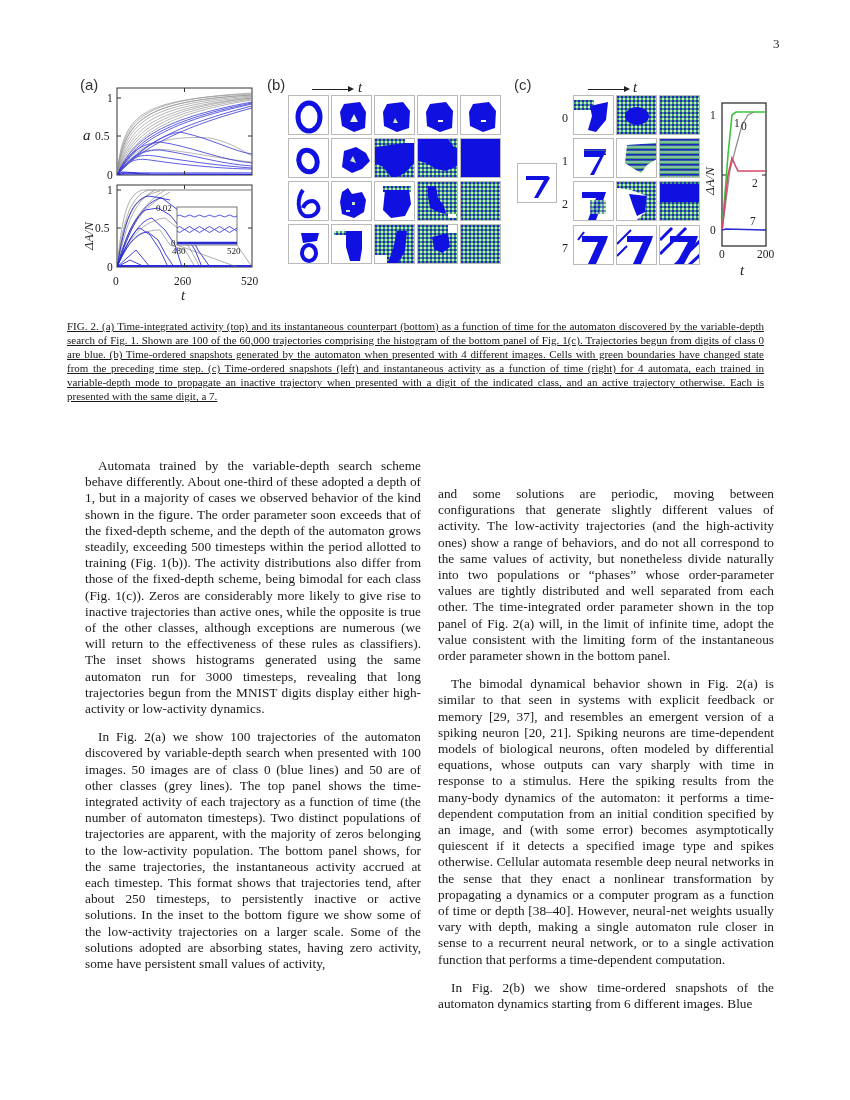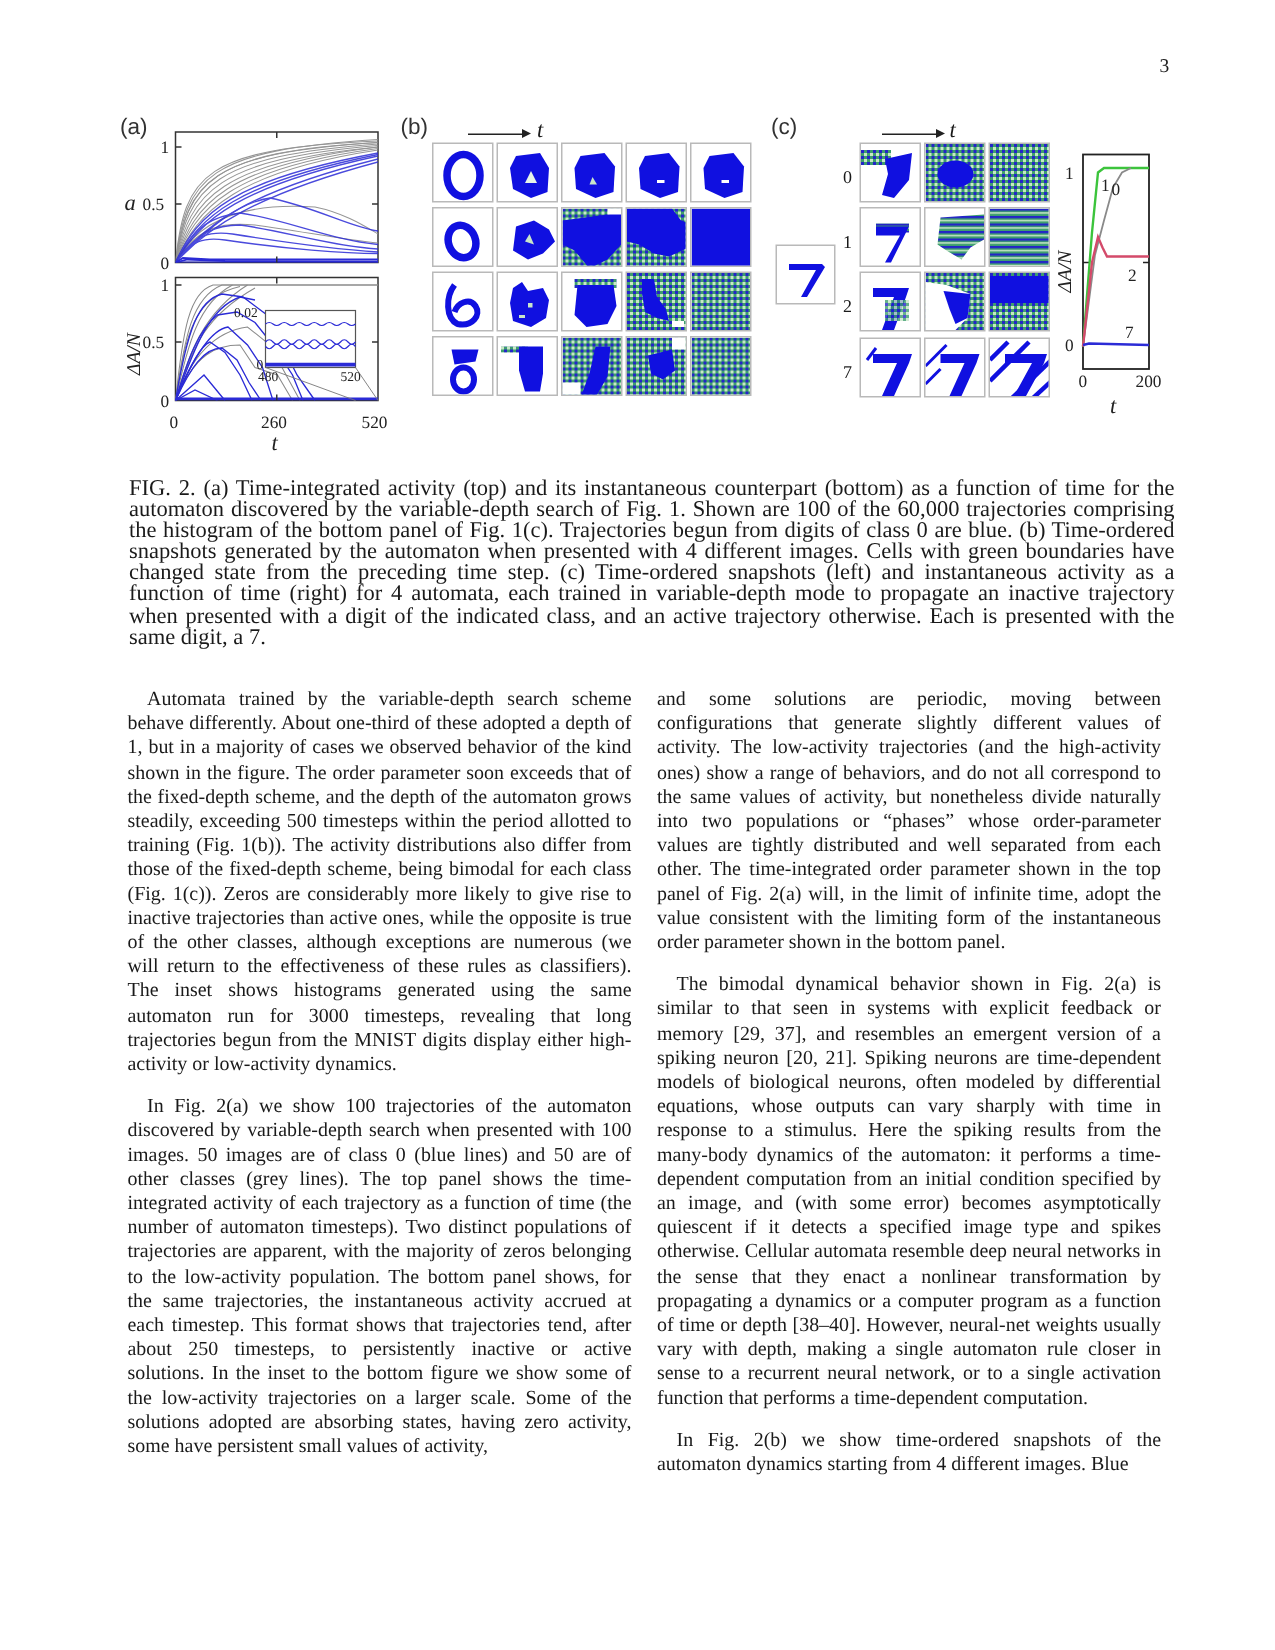--- a/index.html
+++ b/index.html
@@ -5,28 +5,28 @@
   html, body { margin: 0; padding: 0; background: #ffffff; }
   body { width: 850px; height: 1100px; position: relative; overflow: hidden;
          font-family: "DejaVu Serif", "Liberation Serif", serif; color: #1a1a1a; }
   .page-number { position: absolute; left: 773px; top: 36px; font-size: 13px;
                  font-family: "Liberation Serif", serif; }
   .figure { position: absolute; left: 0; top: 0; width: 850px; height: 300px; }
   .panel-label { position: absolute; font-family: "Liberation Sans", sans-serif; font-size: 15px; color: #333; }
   .ax-text { font-family: "Liberation Serif", serif; font-size: 11.5px; fill: #222; }
   .ax-italic { font-family: "Liberation Serif", serif; font-style: italic; font-size: 15px; fill: #222; }
   .snap { position: absolute; border: 1px solid #b9b9b9; background: #fff; box-sizing: border-box; overflow: hidden; }
-  .caption { position: absolute; left: 86px; top: 319px; width: 697px; font-size: 15px; line-height: 14.1px;
-             text-align: justify; font-family: "Liberation Serif", serif; }
+  .caption { position: absolute; left: 67px; top: 319px; width: 697px; font-size: 11px; line-height: 14.1px;
+             text-align: justify; font-family: "Liberation Serif", serif; text-decoration: underline; }
   .col { position: absolute; top: 458px; width: 336px; font-family: "Liberation Serif", serif;
          font-size: 13.3px; line-height: 16.2px; text-align: justify; hyphens: manual; }
   .col-left { left: 85px; }
   .col-right { left: 438px; }
   .col p { margin: 0 0 12px 0; text-indent: 13px; }
-  .col p.cont { text-indent: 0; }
+  .col p.cont { text-indent: 0; margin-top: 28px; }
   .arrow { position: absolute; height: 1px; background: #222; }
   .arrow::after { content: ""; position: absolute; right: -2px; top: -3px; border-left: 6px solid #222;
                   border-top: 3.5px solid transparent; border-bottom: 3.5px solid transparent; }
   .t-label { position: absolute; font-style: italic; font-family: "Liberation Serif", serif; font-size: 15px; }
   .row-label { position: absolute; font-family: "Liberation Serif", serif; font-size: 12px; }
 </style>
 </head>
 <body>
 
 <div class="page-number">3</div>
@@ -381,14 +381,14 @@
 <div class="caption">FIG. 2. (a) Time-integrated activity (top) and its instantaneous counterpart (bottom) as a function of time for the automaton discovered by the variable-depth search of Fig. 1. Shown are 100 of the 60,000 trajectories comprising the histogram of the bottom panel of Fig. 1(c). Trajectories begun from digits of class 0 are blue. (b) Time-ordered snapshots generated by the automaton when presented with 4 different images. Cells with green boundaries have changed state from the preceding time step. (c) Time-ordered snapshots (left) and instantaneous activity as a function of time (right) for 4 automata, each trained in variable-depth mode to propagate an inactive trajectory when presented with a digit of the indicated class, and an active trajectory otherwise. Each is presented with the same digit, a 7.</div>
 
 <div class="col col-left">
   <p>Automata trained by the variable-depth search scheme behave differently. About one-third of these adopted a depth of 1, but in a majority of cases we observed behavior of the kind shown in the figure. The order parameter soon exceeds that of the fixed-depth scheme, and the depth of the automaton grows steadily, exceeding 500 timesteps within the period allotted to training (Fig. 1(b)). The activity distributions also differ from those of the fixed-depth scheme, being bimodal for each class (Fig. 1(c)). Zeros are considerably more likely to give rise to inactive trajectories than active ones, while the opposite is true of the other classes, although exceptions are numerous (we will return to the effectiveness of these rules as classifiers). The inset shows histograms generated using the same automaton run for 3000 timesteps, revealing that long trajectories begun from the MNIST digits display either high-activity or low-activity dynamics.</p>
   <p>In Fig. 2(a) we show 100 trajectories of the automaton discovered by variable-depth search when presented with 100 images. 50 images are of class 0 (blue lines) and 50 are of other classes (grey lines). The top panel shows the time-integrated activity of each trajectory as a function of time (the number of automaton timesteps). Two distinct populations of trajectories are apparent, with the majority of zeros belonging to the low-activity population. The bottom panel shows, for the same trajectories, the instantaneous activity accrued at each timestep. This format shows that trajectories tend, after about 250 timesteps, to persistently inactive or active solutions. In the inset to the bottom figure we show some of the low-activity trajectories on a larger scale. Some of the solutions adopted are absorbing states, having zero activity, some have persistent small values of activity,</p>
 </div>
 
 <div class="col col-right">
   <p class="cont">and some solutions are periodic, moving between configurations that generate slightly different values of activity. The low-activity trajectories (and the high-activity ones) show a range of behaviors, and do not all correspond to the same values of activity, but nonetheless divide naturally into two populations or “phases” whose order-parameter values are tightly distributed and well separated from each other. The time-integrated order parameter shown in the top panel of Fig. 2(a) will, in the limit of infinite time, adopt the value consistent with the limiting form of the instantaneous order parameter shown in the bottom panel.</p>
   <p>The bimodal dynamical behavior shown in Fig. 2(a) is similar to that seen in systems with explicit feedback or memory [29, 37], and resembles an emergent version of a spiking neuron [20, 21]. Spiking neurons are time-dependent models of biological neurons, often modeled by differential equations, whose outputs can vary sharply with time in response to a stimulus. Here the spiking results from the many-body dynamics of the automaton: it performs a time-dependent computation from an initial condition specified by an image, and (with some error) becomes asymptotically quiescent if it detects a specified image type and spikes otherwise. Cellular automata resemble deep neural networks in the sense that they enact a nonlinear transformation by propagating a dynamics or a computer program as a function of time or depth [38–40]. However, neural-net weights usually vary with depth, making a single automaton rule closer in sense to a recurrent neural network, or to a single activation function that performs a time-dependent computation.</p>
-  <p>In Fig. 2(b) we show time-ordered snapshots of the automaton dynamics starting from 4 different images. Blue</p>
+  <p>In Fig. 2(b) we show time-ordered snapshots of the automaton dynamics starting from 6 different images. Blue</p>
 </div>
 
 </body></html>

